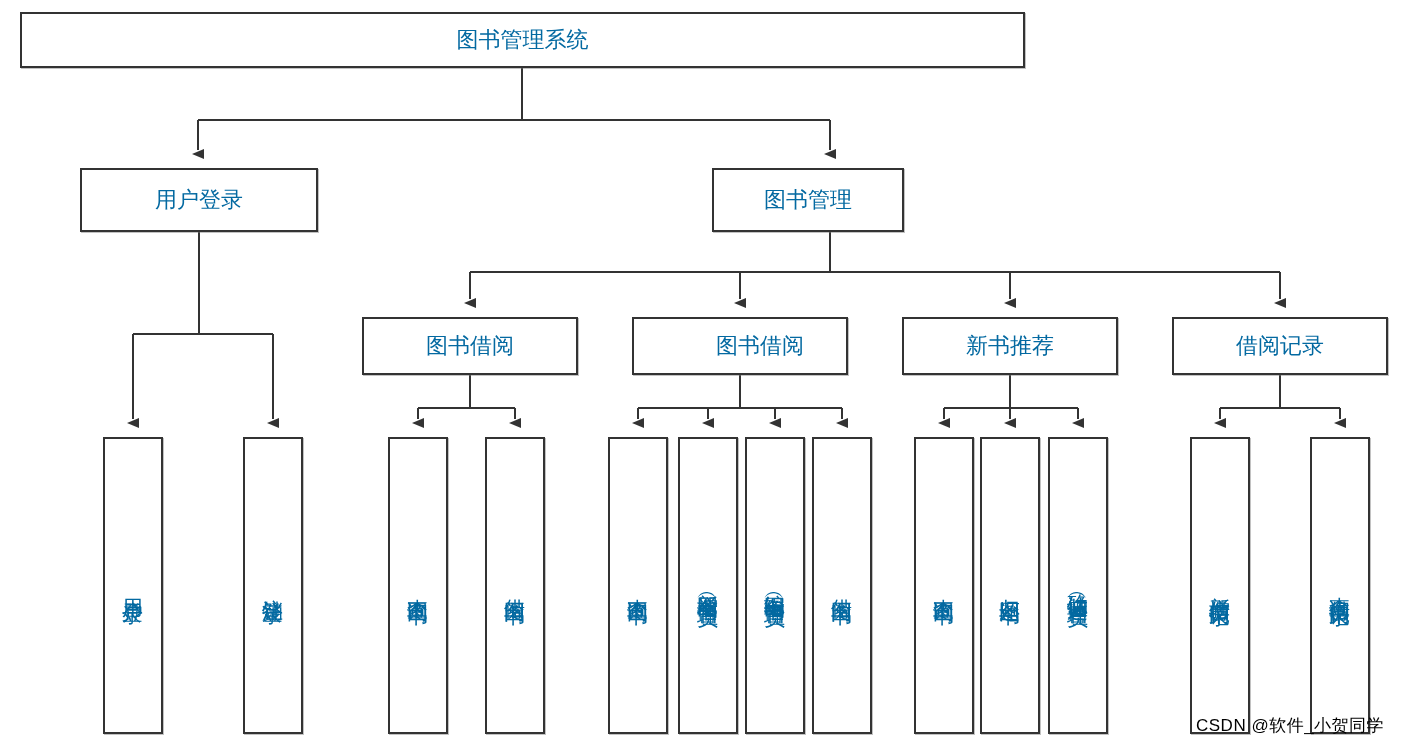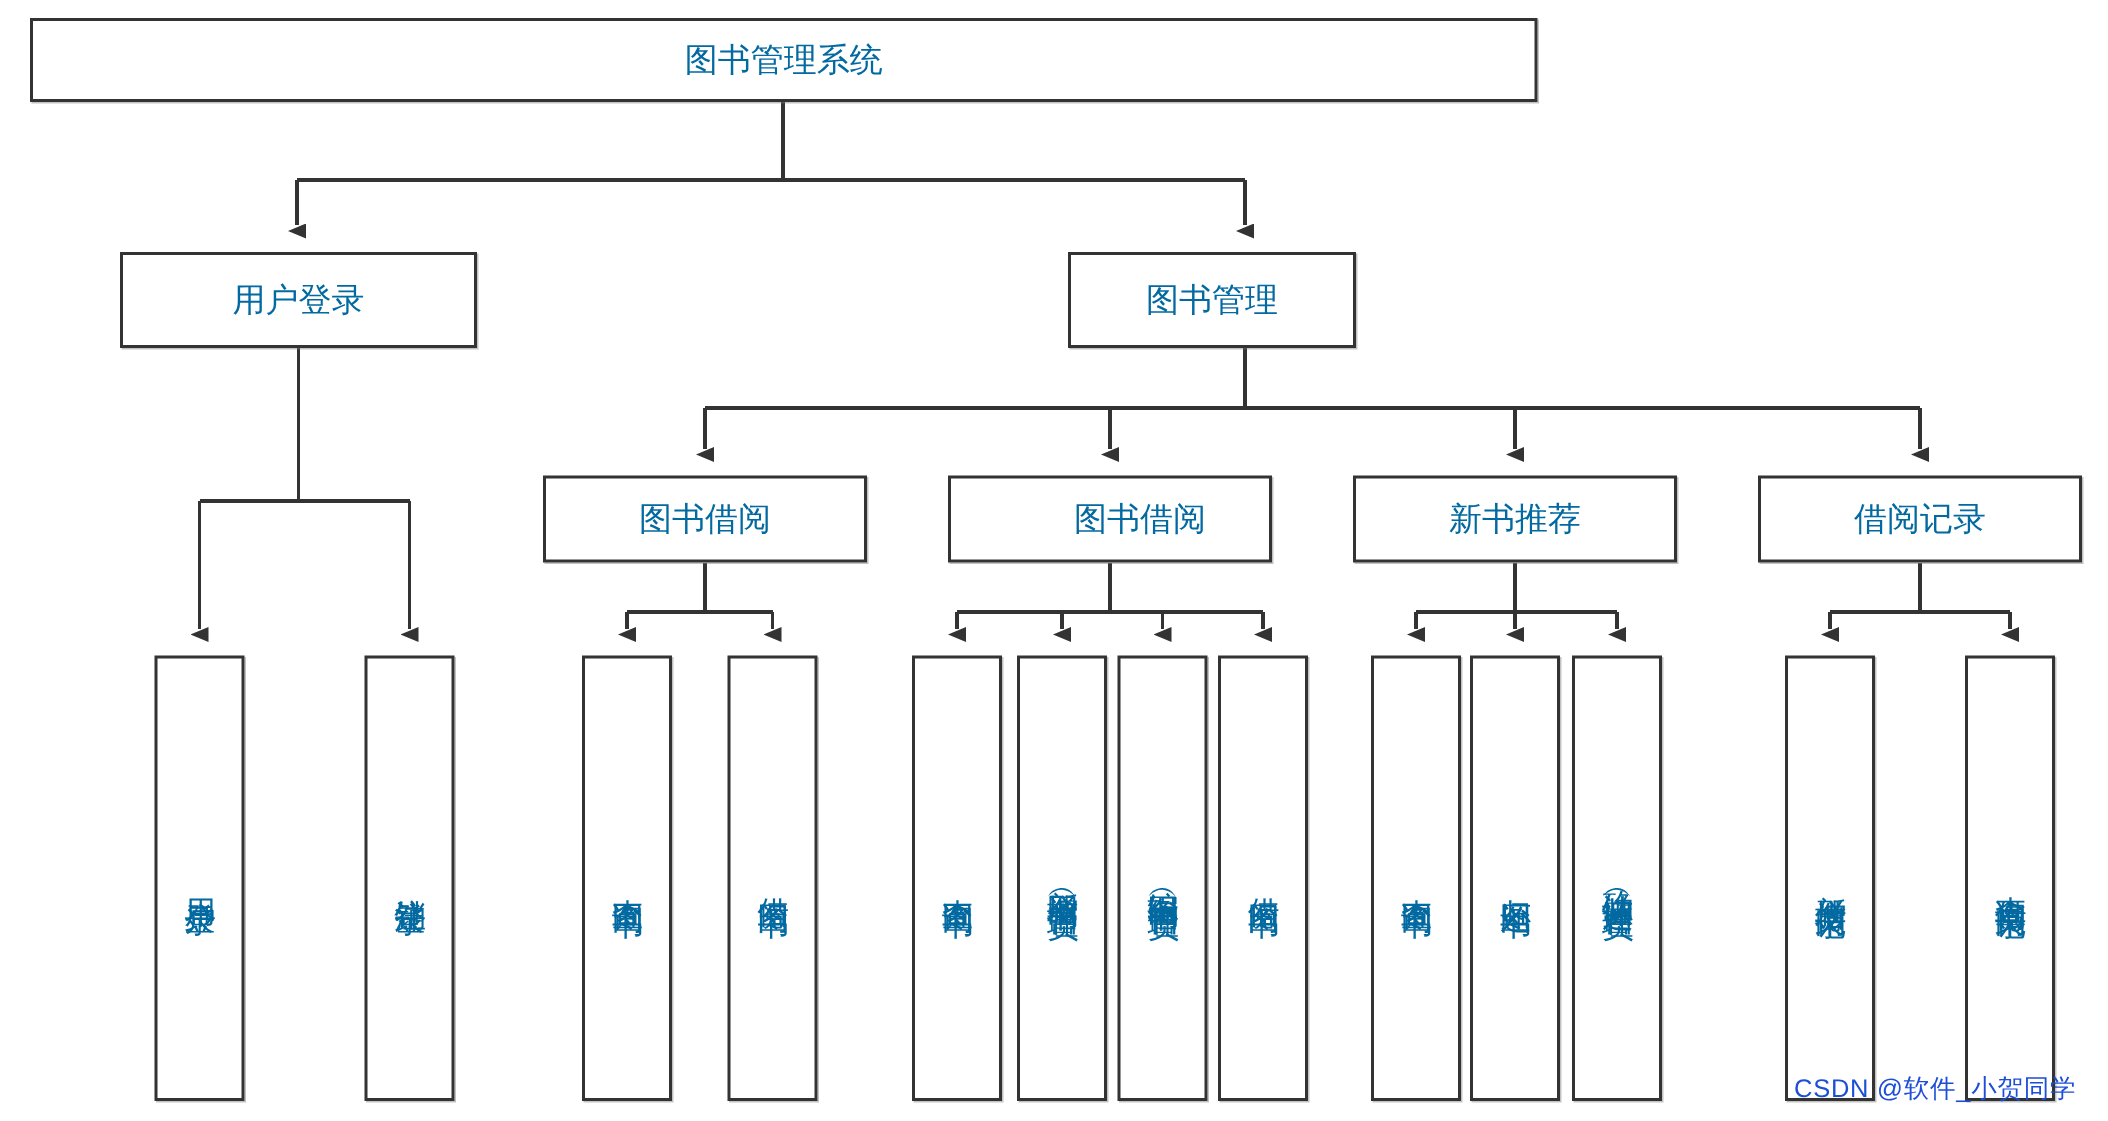--- a/index.html
+++ b/index.html
@@ -48,21 +48,21 @@
   .v-label {
     writing-mode: vertical-rl;
     text-orientation: upright;
     font-size: 21px;
     letter-spacing: 2px;
     line-height: 1;
   }
   .watermark {
     position: absolute;
     font-size: 17px;
-    color: #1d4ed8;
+    color: #000000;
     white-space: nowrap;
     letter-spacing: 0.5px;
     user-select: none;
   }
 </style>
 </head>
 <body>
 
 <div id="canvas">
 

